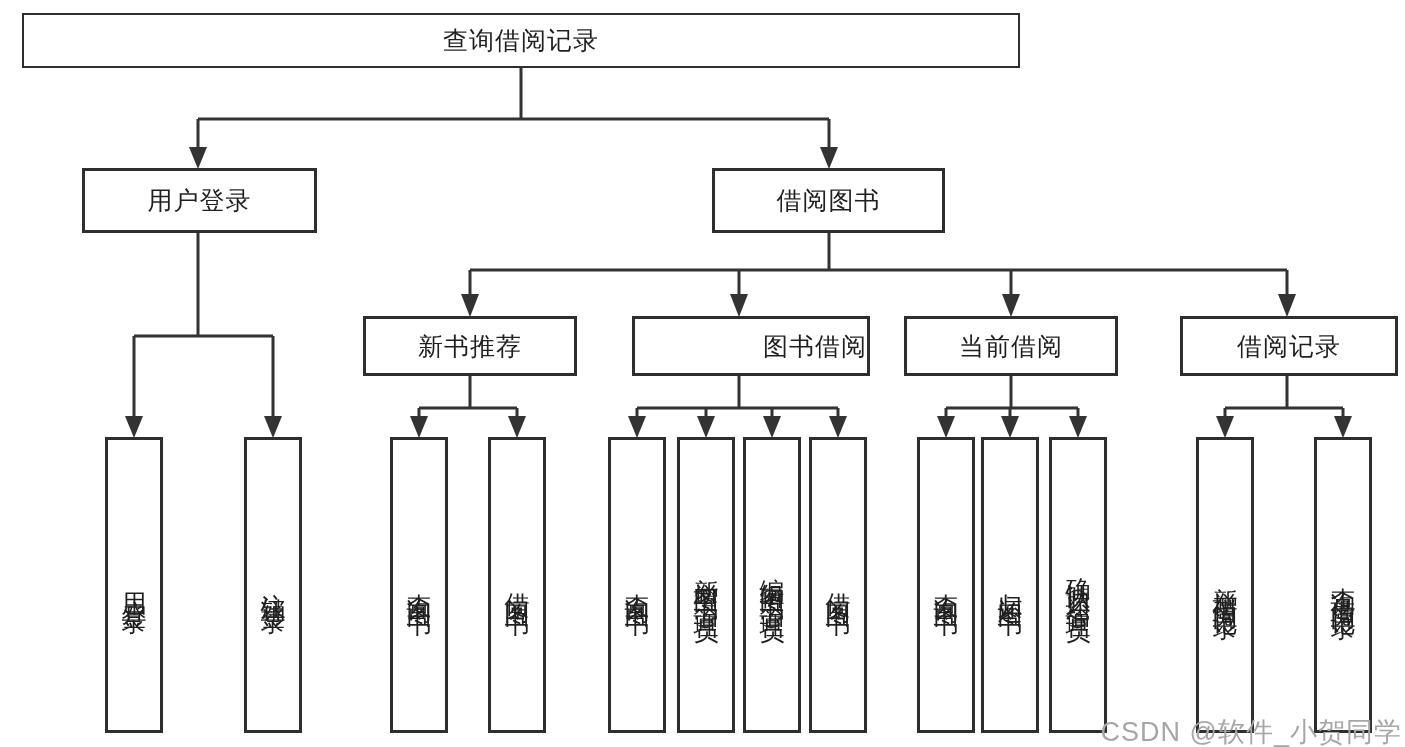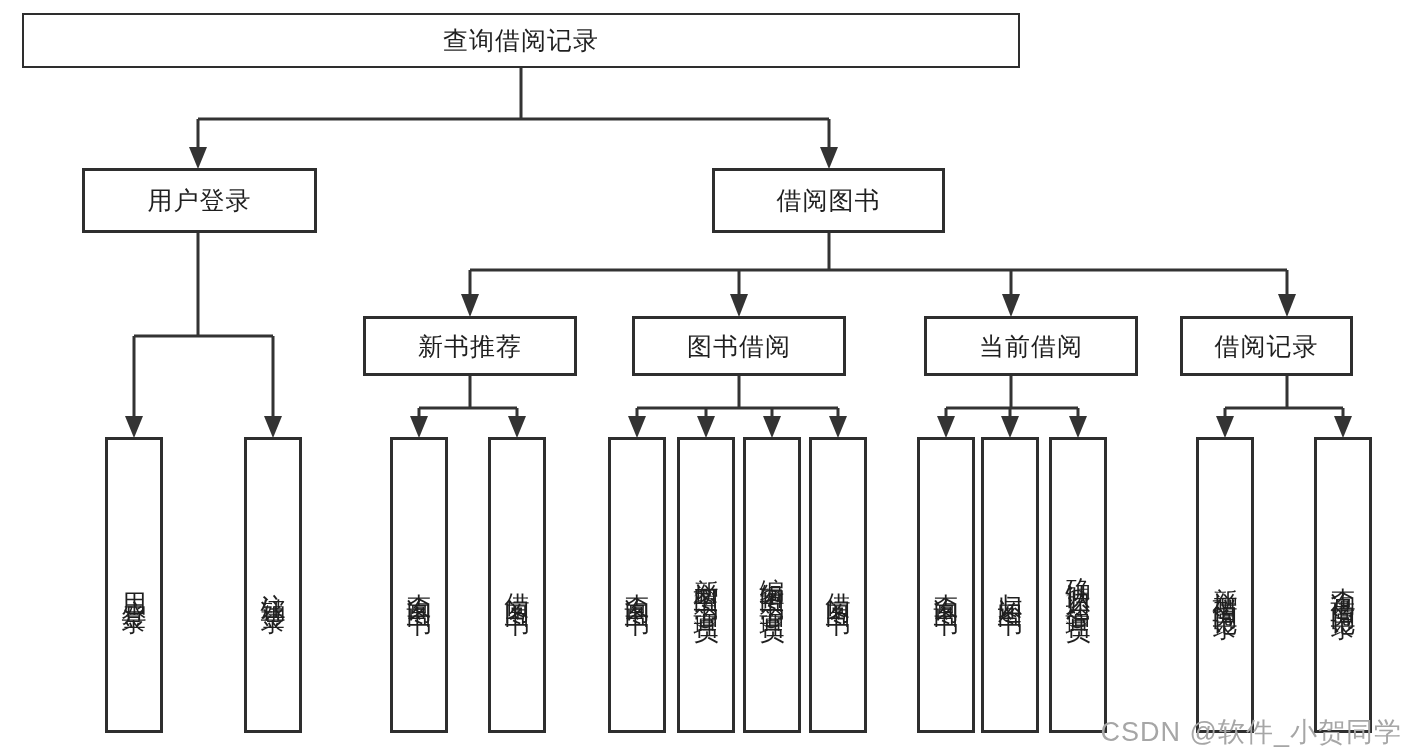--- a/index.html
+++ b/index.html
@@ -89,27 +89,27 @@
   <div class="node h-node" style="left:82px;top:168px;width:235px;height:65px;">
     <span>用户登录</span>
   </div>
   <div class="node h-node" style="left:712px;top:168px;width:233px;height:65px;">
     <span>借阅图书</span>
   </div>
 
   <div class="node h-node" style="left:363px;top:316px;width:214px;height:60px;">
     <span>新书推荐</span>
   </div>
-  <div class="node h-node" style="left:632px;top:316px;width:214px;height:60px;">
+  <div class="node h-node" style="left:632px;top:316px;width:238px;height:60px;justify-content:flex-end;">
     <span>图书借阅</span>
   </div>
-  <div class="node h-node" style="left:904px;top:316px;width:214px;height:60px;margin-left:20px;">
+  <div class="node h-node" style="left:904px;top:316px;width:214px;height:60px;">
     <span>当前借阅</span>
   </div>
-  <div class="node h-node" style="left:1180px;top:316px;width:173px;height:60px;">
+  <div class="node h-node" style="left:1180px;top:316px;width:218px;height:60px;">
     <span>借阅记录</span>
   </div>
 
   <div class="node leaf" style="left:105px;">
     <span class="v-label">用户登录</span>
   </div>
   <div class="node leaf" style="left:244px;">
     <span class="v-label">注销登录</span>
   </div>
 

